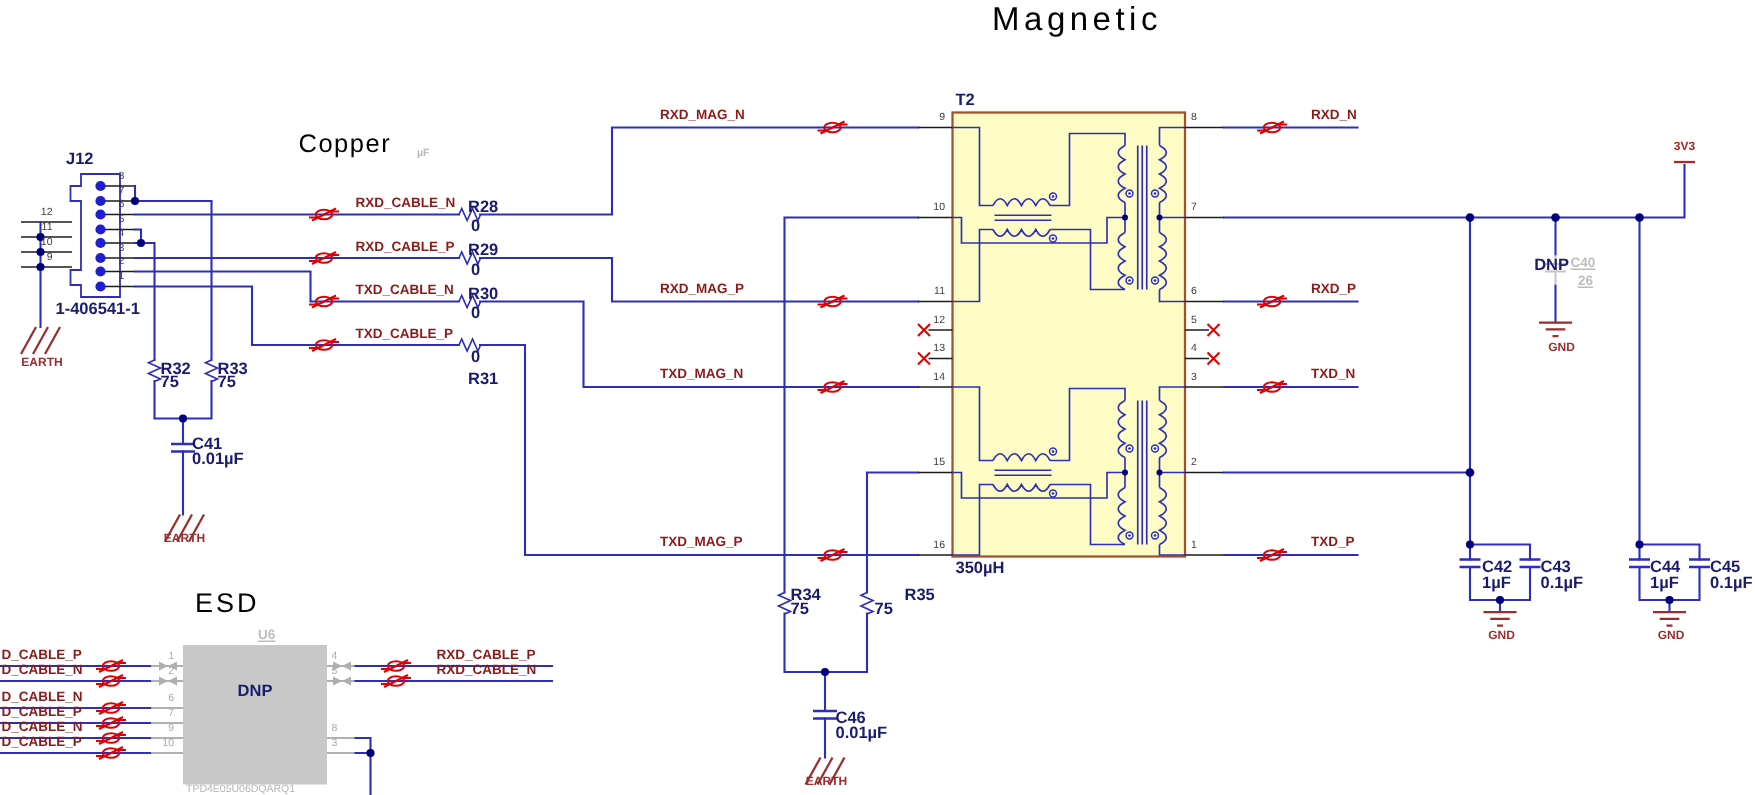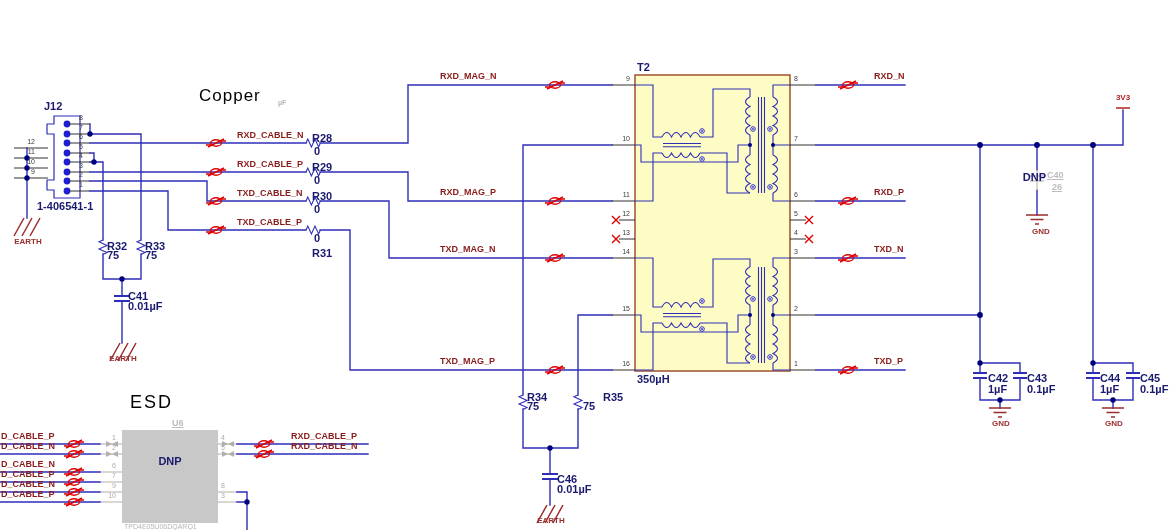--- a/index.html
+++ b/index.html
@@ -269,20 +269,21 @@
         <circle class="dot" cx="1113" cy="400" r="2.7"></circle>
     <circle class="dot" cx="247" cy="502" r="2.7"></circle>
     <circle class="dot" cx="750" cy="145" r="2"></circle>
         <circle class="dot" cx="773" cy="145" r="2"></circle>
     <circle class="dot" cx="750" cy="315" r="2"></circle>
         <circle class="dot" cx="773" cy="315" r="2"></circle>
   </g>
 </svg>
 
 <div id="labels">
+      <div class="lbl t22 anc-c" style="left: 718px; top: 2px;">Magnetic</div>
       <div class="lbl t17" style="left: 199px; top: 87px;">Copper</div>
       <div class="lbl unit" style="left: 278px; top: 99px;">µF</div>
       <div class="lbl t18e" style="left: 130px; top: 393px;">ESD</div>
       <div class="lbl ref" style="left: 44px; top: 101px;">J12</div>
       <div class="lbl ref" style="left: 37px; top: 201px;">1-406541-1</div>
       <div class="lbl ref" style="left: 637px; top: 62px;">T2</div>
       <div class="lbl ref" style="left: 637px; top: 374px;">350µH</div>
       <div class="lbl grayb" style="left: 124px; top: 419px; padding-left: 48px;">U6</div>
       <div class="lbl ref anc-c" style="left: 170px; top: 456px;">DNP</div>
       <div class="lbl graysm" style="left: 124px; top: 523px;">TPD4E05U06DQARQ1</div>

